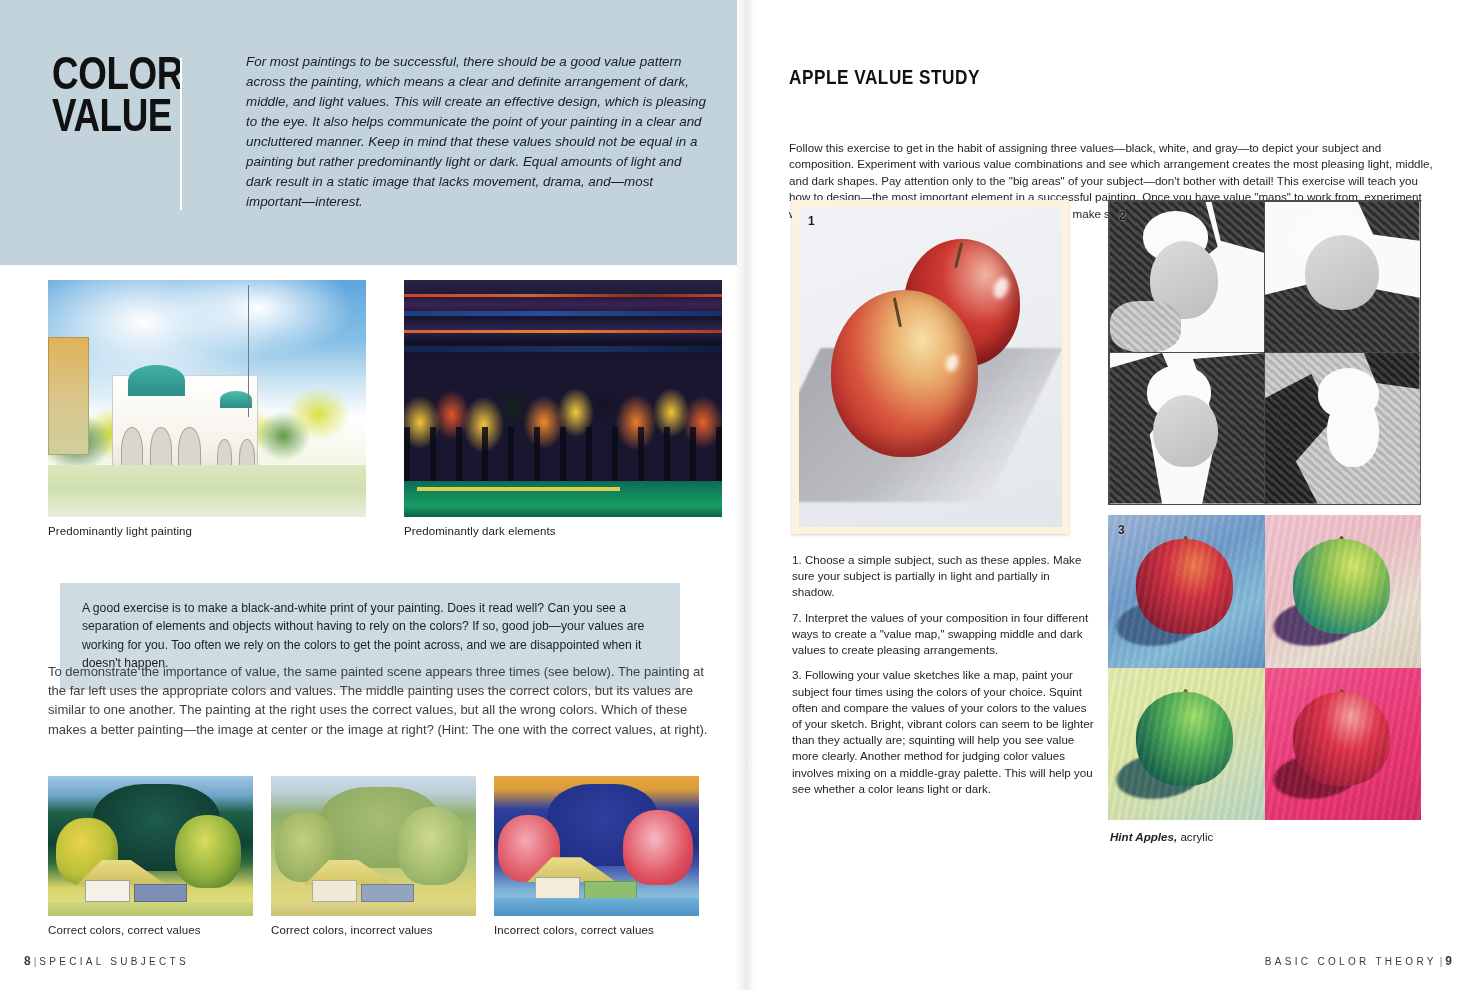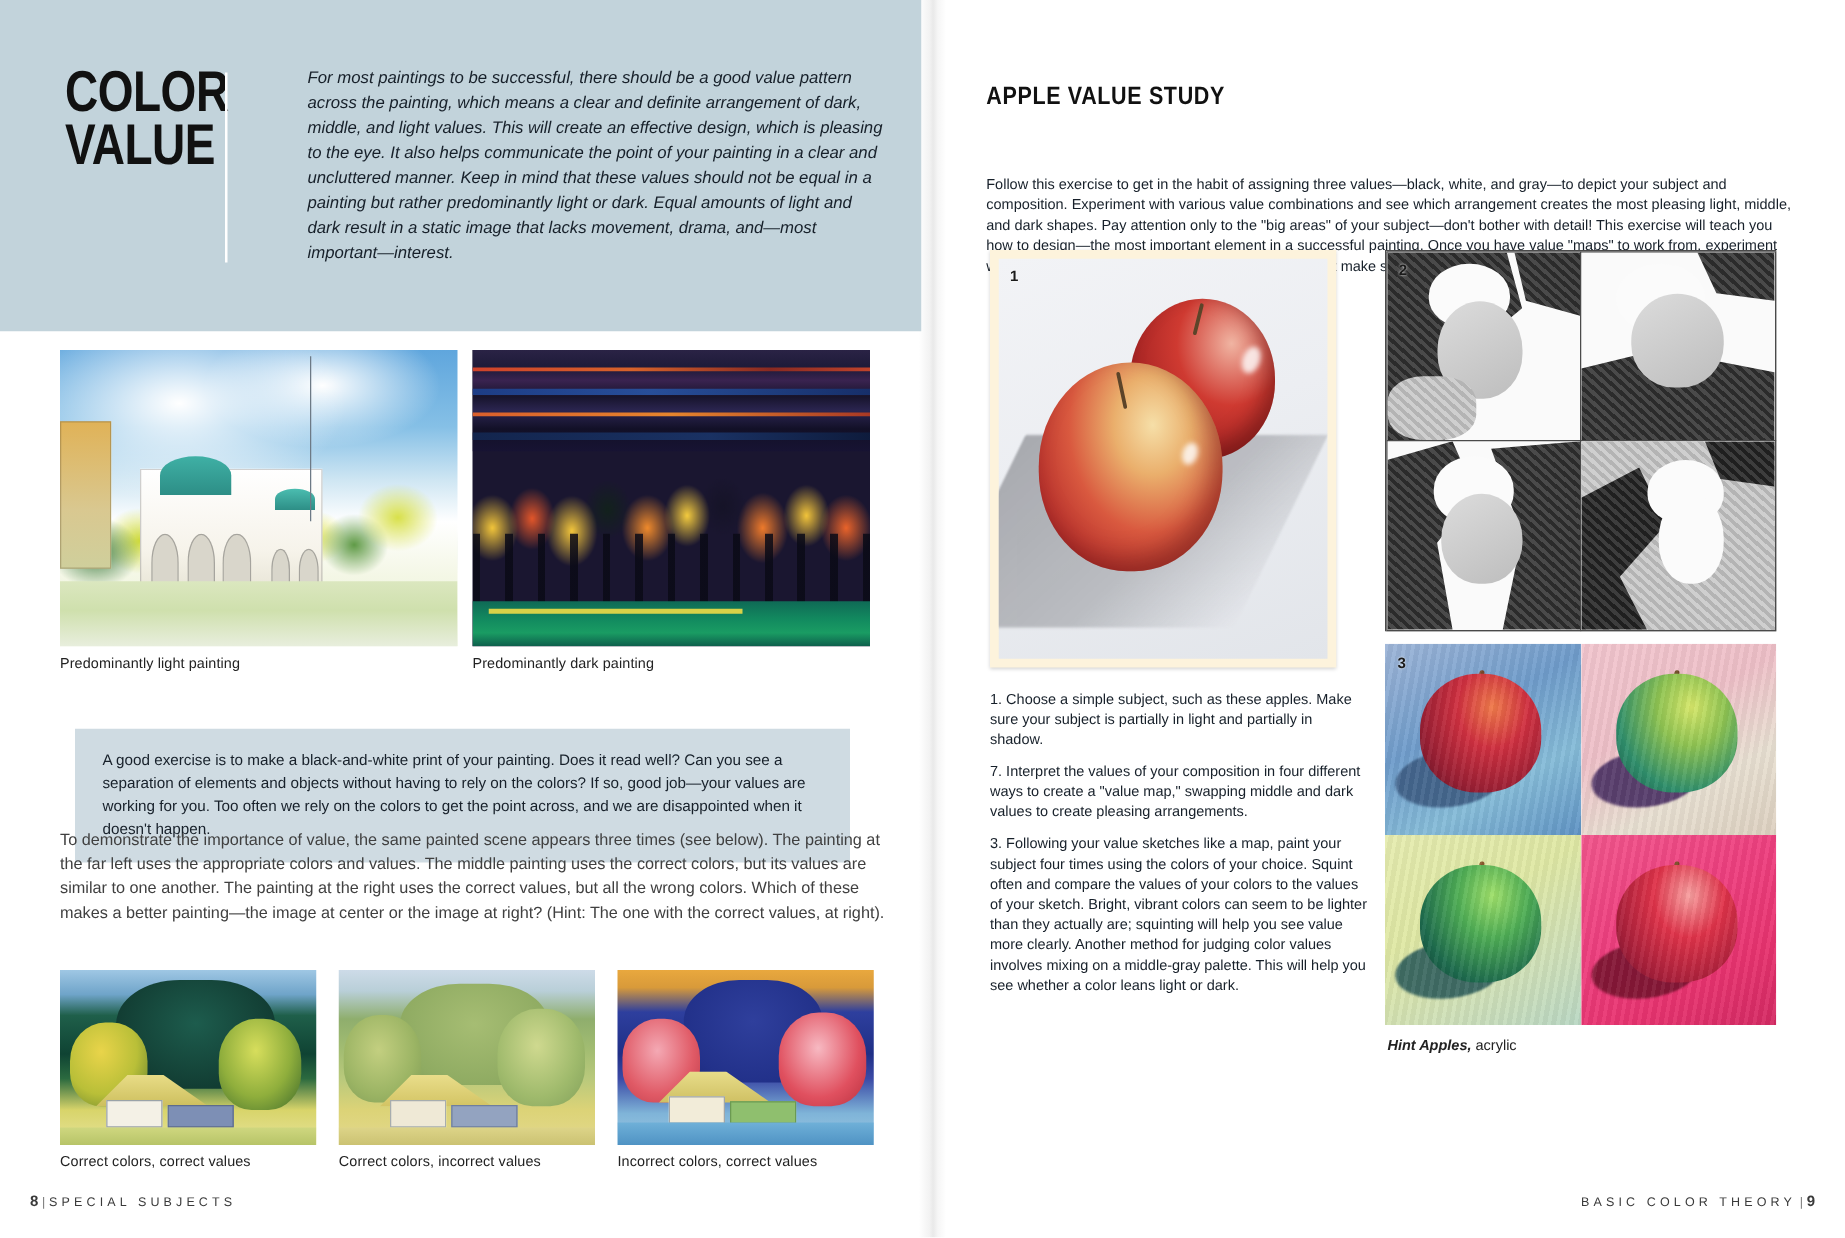--- a/index.html
+++ b/index.html
@@ -27,21 +27,21 @@
     transform:scaleX(0.80);transform-origin:left top;
     text-transform:uppercase;
   }
   .chapter-title span{display:block;font-size:46px;}
   .title-rule{position:absolute;left:180px;top:58px;width:2px;height:152px;background:#ffffff;}
   .intro-text{
     margin-left:66px;width:472px;font-size:13.4px;line-height:1.49;color:#17202a;font-style:italic;
   }
 
   
-  .art-row-top{position:absolute;left:48px;top:280px;width:660px;display:flex;gap:12px;}
+  .art-row-top{position:absolute;left:48px;top:280px;width:660px;display:flex;gap:38px;}
   .fig{position:relative;}
   .fig .art{display:block;border:0;}
   .cap{font-size:11.5px;color:#222;margin-top:8px;letter-spacing:0.1px;}
 
   
   .tipbox{position:absolute;left:60px;top:583px;width:620px;background:#cfdbe2;
      padding:16px 22px 18px 22px;box-sizing:border-box;}
   .tipbox p{margin:0;font-size:12.2px;line-height:1.5;color:#17202a;}
 
   
@@ -287,21 +287,21 @@
           <div class="sky"></div>
           <div class="streak s1"></div>
             <div class="streak s2"></div>
           <div class="streak s3"></div>
             <div class="streak s4"></div>
           <div class="canopy"></div>
           <div class="trunks"></div>
           <div class="ground"></div>
           <div class="gstreak"></div>
         </div>
-        <div class="cap">Predominantly dark painting</div>
+        <div class="cap">Predominantly dark elements</div>
       </div>
 
     </div>
 
     <div class="tipbox">
       <p>A good exercise is to make a black-and-white print of your painting. Does it read well? Can you see a separation of elements and objects without having to rely on the colors? If so, good job—your values are working for you. Too often we rely on the colors to get the point across, and we are disappointed when it doesn't happen.</p>
     </div>
 
     <div class="demo-par">To demonstrate the importance of value, the same painted scene appears three times (see below). The painting at the far left uses the appropriate colors and values. The middle painting uses the correct colors, but its values are similar to one another. The painting at the right uses the correct values, but all the wrong colors. Which of these makes a better painting—the image at center or the image at right? (Hint: The one with the correct values, at right).</div>
 

